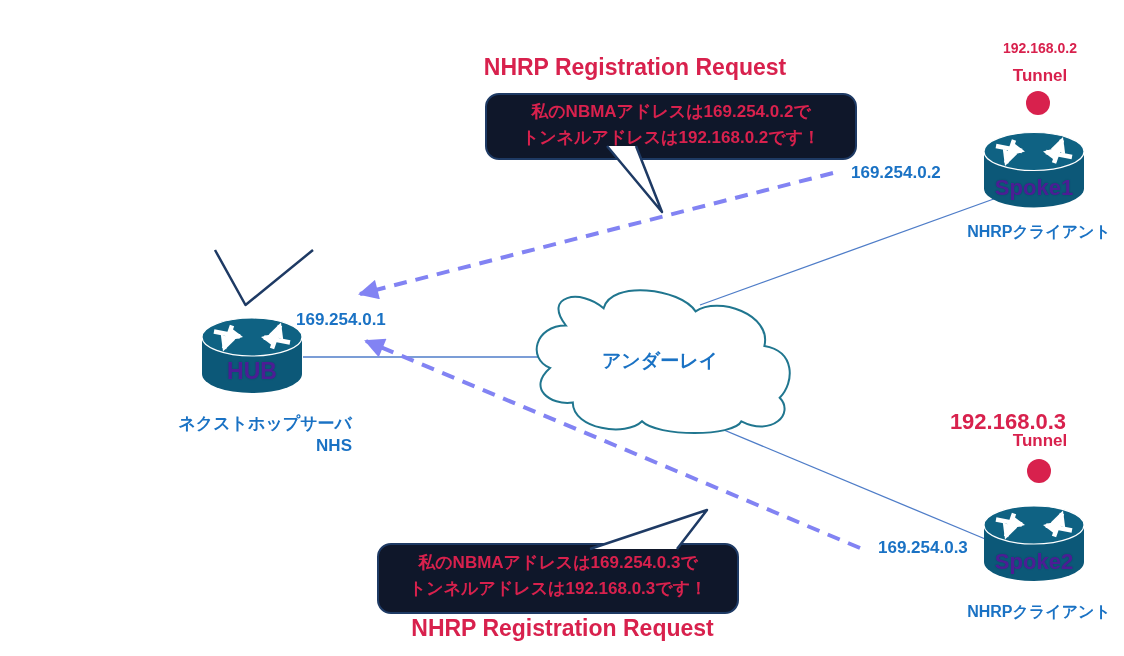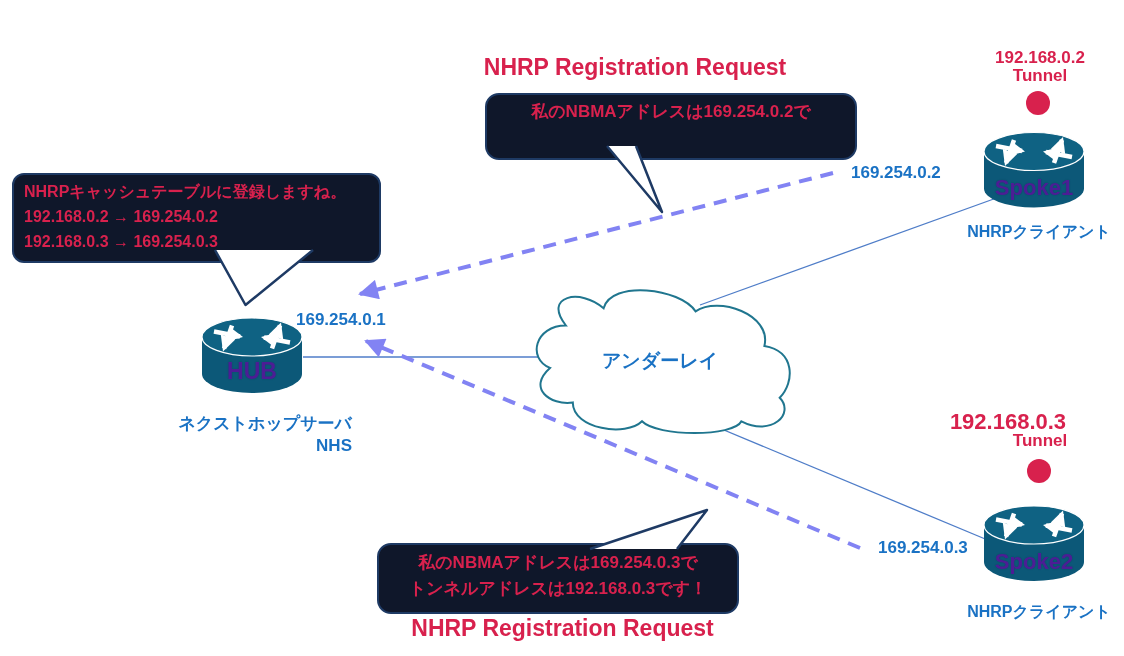--- a/index.html
+++ b/index.html
@@ -96,30 +96,25 @@
       <line class="r-arrow" x1="-20" y1="-30" x2="-28" y2="-7" marker-end="url(#wa)"></line>
     </g>
 
     <circle class="dot" cx="1038" cy="103" r="12"></circle>
     <circle class="dot" cx="1039" cy="471" r="12"></circle>
   </svg>
 
   <div class="lbl title abs" style="left:440px;top:54px;width:390px;">NHRP Registration Request</div>
   <div class="lbl title abs" style="left:380px;top:615px;width:365px;">NHRP Registration Request</div>
 
-  <div class="bubble" style="left:12px;top:173px;width:355px;height:82px;border-radius:12px;
-       font-size:16px;line-height:25px;padding:4px 0 0 10px;">
-    <div class="bline">NHRPキャッシュテーブルに登録しますね。</div>
-    <div class="bline">192.168.0.2 → 169.254.0.2</div>
-    <div class="bline">192.168.0.3 → 169.254.0.3</div>
-  </div>
 
   <div class="bubble center" style="left:485px;top:93px;width:368px;height:59px;border-radius:14px;
        font-size:17px;line-height:26px;padding-top:4px;">
     <div class="bline">私のNBMAアドレスは169.254.0.2で</div>
+    <div class="bline">トンネルアドレスは192.168.0.2です！</div>
   </div>
 
   <div class="bubble center" style="left:377px;top:543px;width:358px;height:62px;border-radius:14px;
        font-size:17px;line-height:26px;padding-top:5px;">
     <div class="bline">私のNBMAアドレスは169.254.0.3で</div>
     <div class="bline">トンネルアドレスは192.168.0.3です！</div>
   </div>
 
   <svg width="1124" height="656" viewBox="0 0 1124 656" style="z-index:3">
     <path class="tail" d="M 215,250 L 245.5,305 L 313,250"></path>
@@ -132,21 +127,21 @@
   <div class="routerlbl" style="left:984px;top:549px;width:100px;font-size:22px;">Spoke2</div>
 
   <div class="lbl blue abs center" style="left:152px;top:413px;width:200px;font-size:17px;line-height:22px;text-align:right;">
     <div>ネクストホップサーバ</div>
     <div>NHS</div>
   </div>
   <div class="lbl blue" style="left:296px;top:310px;font-size:17px;">169.254.0.1</div>
 
   <div class="cloudlbl" style="left:560px;top:348px;width:200px;text-align:center;font-size:19px;">アンダーレイ</div>
 
-  <div class="lbl red center" style="left:960px;top:48px;width:160px;font-size:17px;">192.168.0.2</div>
+  <div class="lbl red center" style="left:960px;top:40px;width:160px;font-size:14px;">192.168.0.2</div>
   <div class="lbl red center" style="left:960px;top:66px;width:160px;font-size:17px;">Tunnel</div>
   <div class="lbl blue" style="left:851px;top:163px;font-size:17px;">169.254.0.2</div>
   <div class="lbl blue center" style="left:939px;top:222px;width:200px;font-size:16px;">NHRPクライアント</div>
 
   <div class="lbl red center" style="left:928px;top:409px;width:160px;font-size:22px;">192.168.0.3</div>
   <div class="lbl red center" style="left:960px;top:431px;width:160px;font-size:17px;">Tunnel</div>
   <div class="lbl blue" style="left:878px;top:538px;font-size:17px;">169.254.0.3</div>
   <div class="lbl blue center" style="left:939px;top:602px;width:200px;font-size:16px;">NHRPクライアント</div>
 
 </div>

